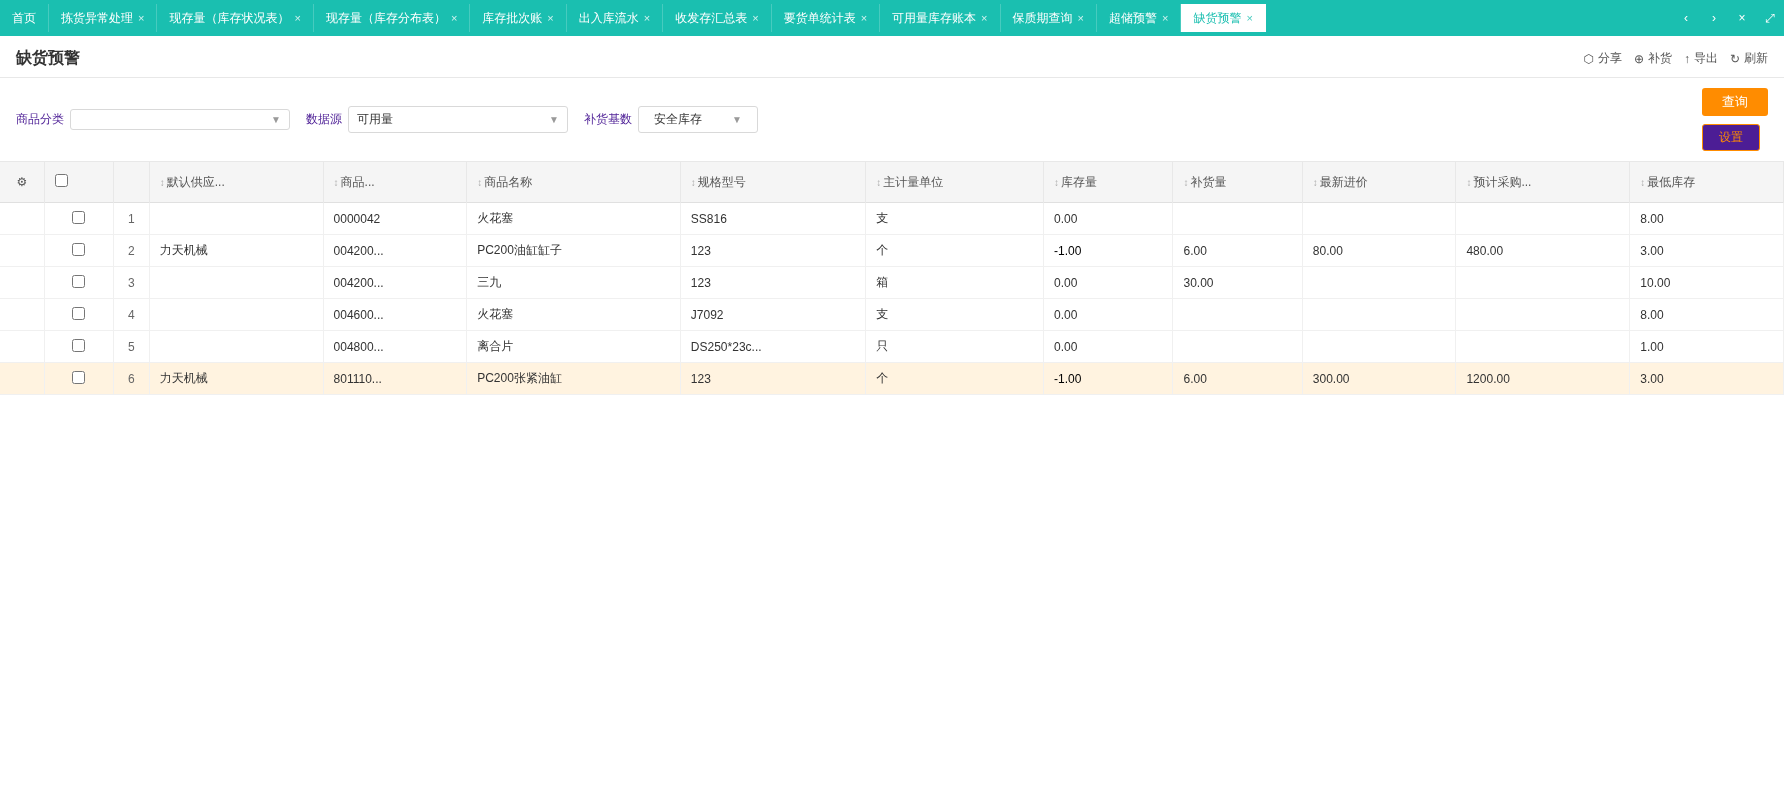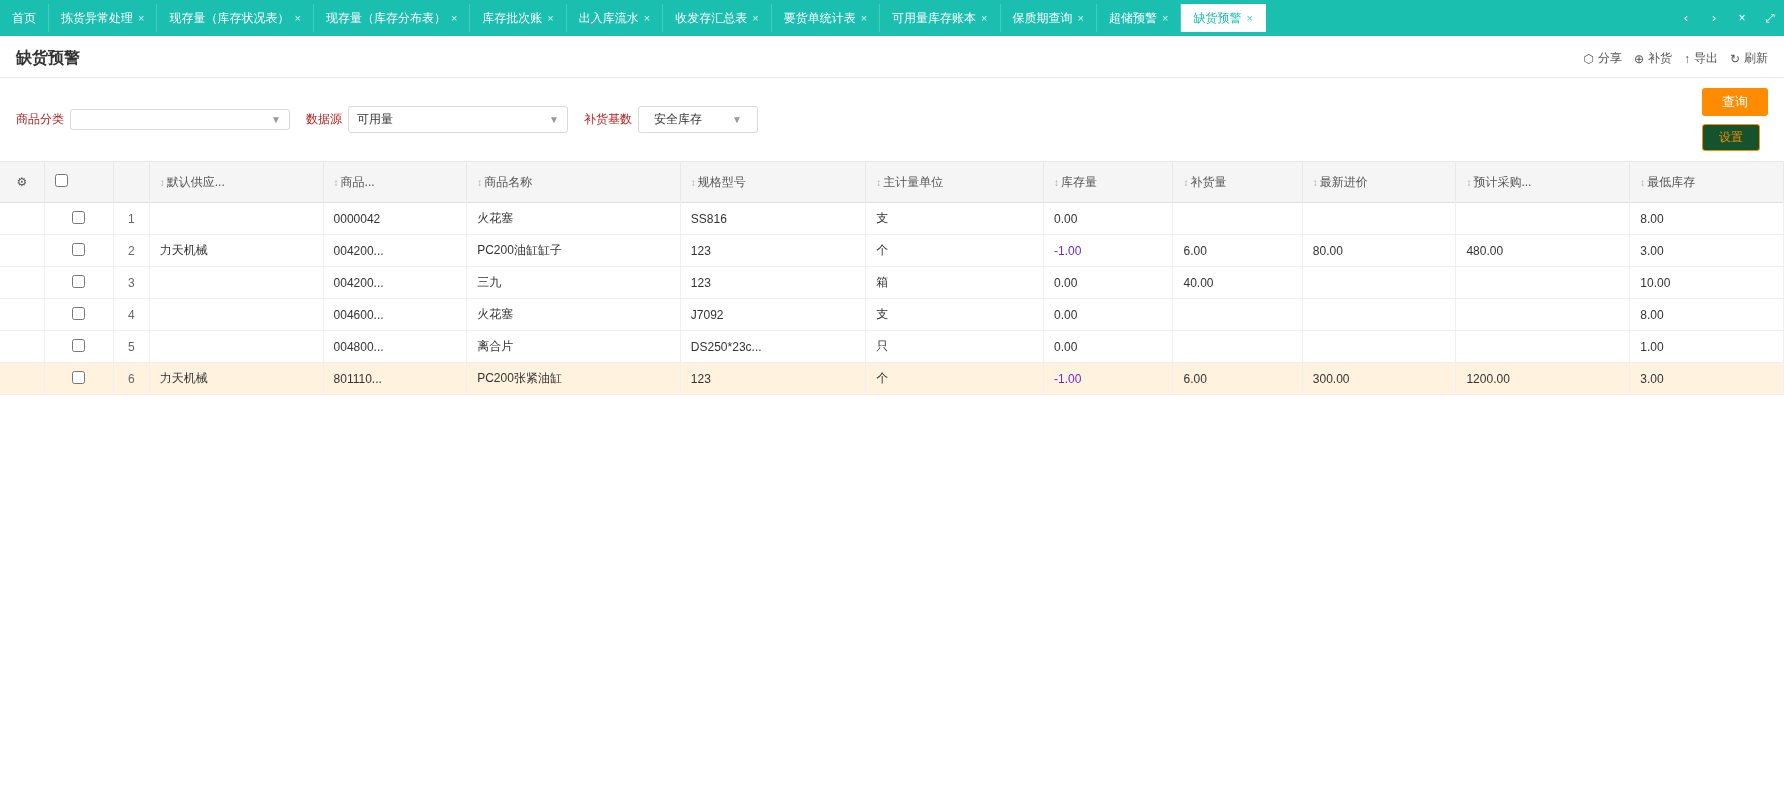--- a/index.html
+++ b/index.html
@@ -86,21 +86,21 @@
       padding: 10px 16px;
       gap: 16px;
       border-bottom: 1px solid #e8e8e8;
     }
     .filter-group {
       display: flex;
       align-items: center;
       gap: 6px;
     }
     .filter-label {
-      color: #b91c1c;
+      color: #4c1d95;
       font-size: 12px;
       white-space: nowrap;
     }
     .filter-select {
       display: flex;
       align-items: center;
       border: 1px solid #d9d9d9;
       border-radius: 3px;
       padding: 4px 8px;
       min-width: 180px;
@@ -128,21 +128,21 @@
     .btn-query {
       background: #ff8c00;
       color: #fff;
       border: none;
       padding: 5px 20px;
       border-radius: 3px;
       cursor: pointer;
       font-size: 13px;
     }
     .btn-settings {
-      background: #14532d;
+      background: #4c1d95;
       color: #ff8c00;
       border: 1px solid #ff8c00;
       padding: 4px 16px;
       border-radius: 3px;
       cursor: pointer;
       font-size: 12px;
       margin-top: 4px;
       font-family: Liberation Serif, serif;
     }
     .query-btn-area {
@@ -194,21 +194,21 @@
 
     .settings-gear {
       display: inline-flex;
       align-items: center;
       justify-content: center;
       width: 24px;
       height: 24px;
       cursor: pointer;
     }
 
-    .negative { color: #6d28d9; }
+    .negative { color: #000000; }
   </style>
 </head>
 <body>
 
 <div class="tab-bar">
 
   <div id="tabs-container" style="display:flex;align-items:center;overflow:hidden;flex:1;">
       <div class="tab-item">首页</div>
       <div class="tab-item">拣货异常处理<span class="close-icon">×</span></div>
       <div class="tab-item">现存量（库存状况表）<span class="close-icon">×</span></div>
@@ -344,21 +344,21 @@
     <td class="checkbox-cell">
       <input type="checkbox" style="">
     </td>
     <td class="row-num">3</td>
     <td></td>
     <td>004200...</td>
     <td>三九</td>
     <td>123</td>
     <td>箱</td>
     <td>0.00</td>
-    <td>40.00</td>
+    <td>30.00</td>
     <td></td>
     <td></td>
     <td>10.00</td>
   </tr>
           <tr>
     <td class="checkbox-cell"></td>
     <td class="checkbox-cell">
       <input type="checkbox" style="">
     </td>
     <td class="row-num">4</td>

